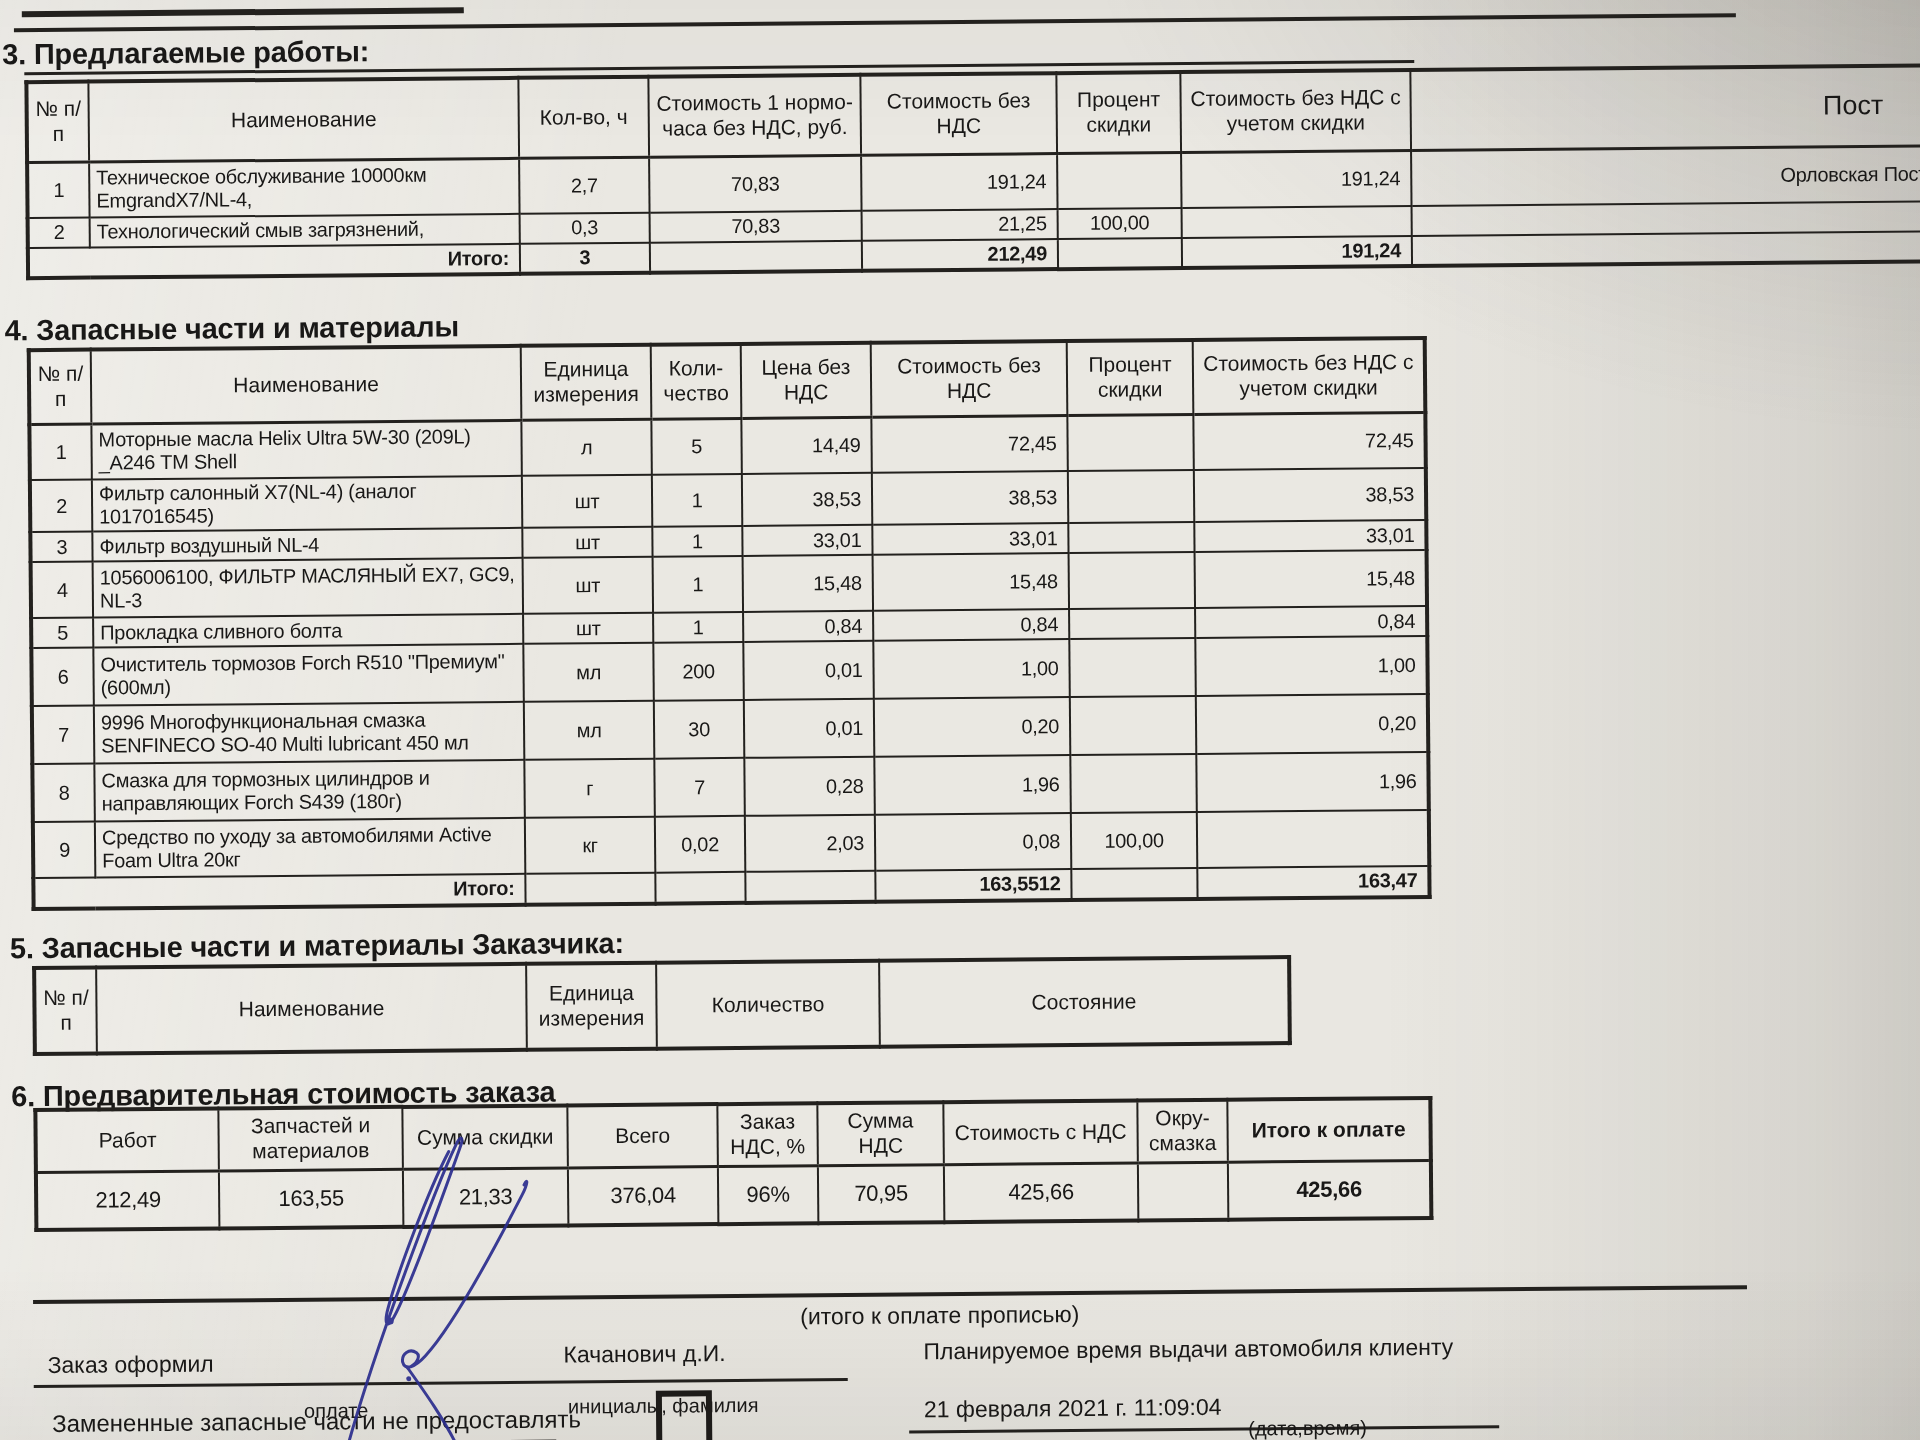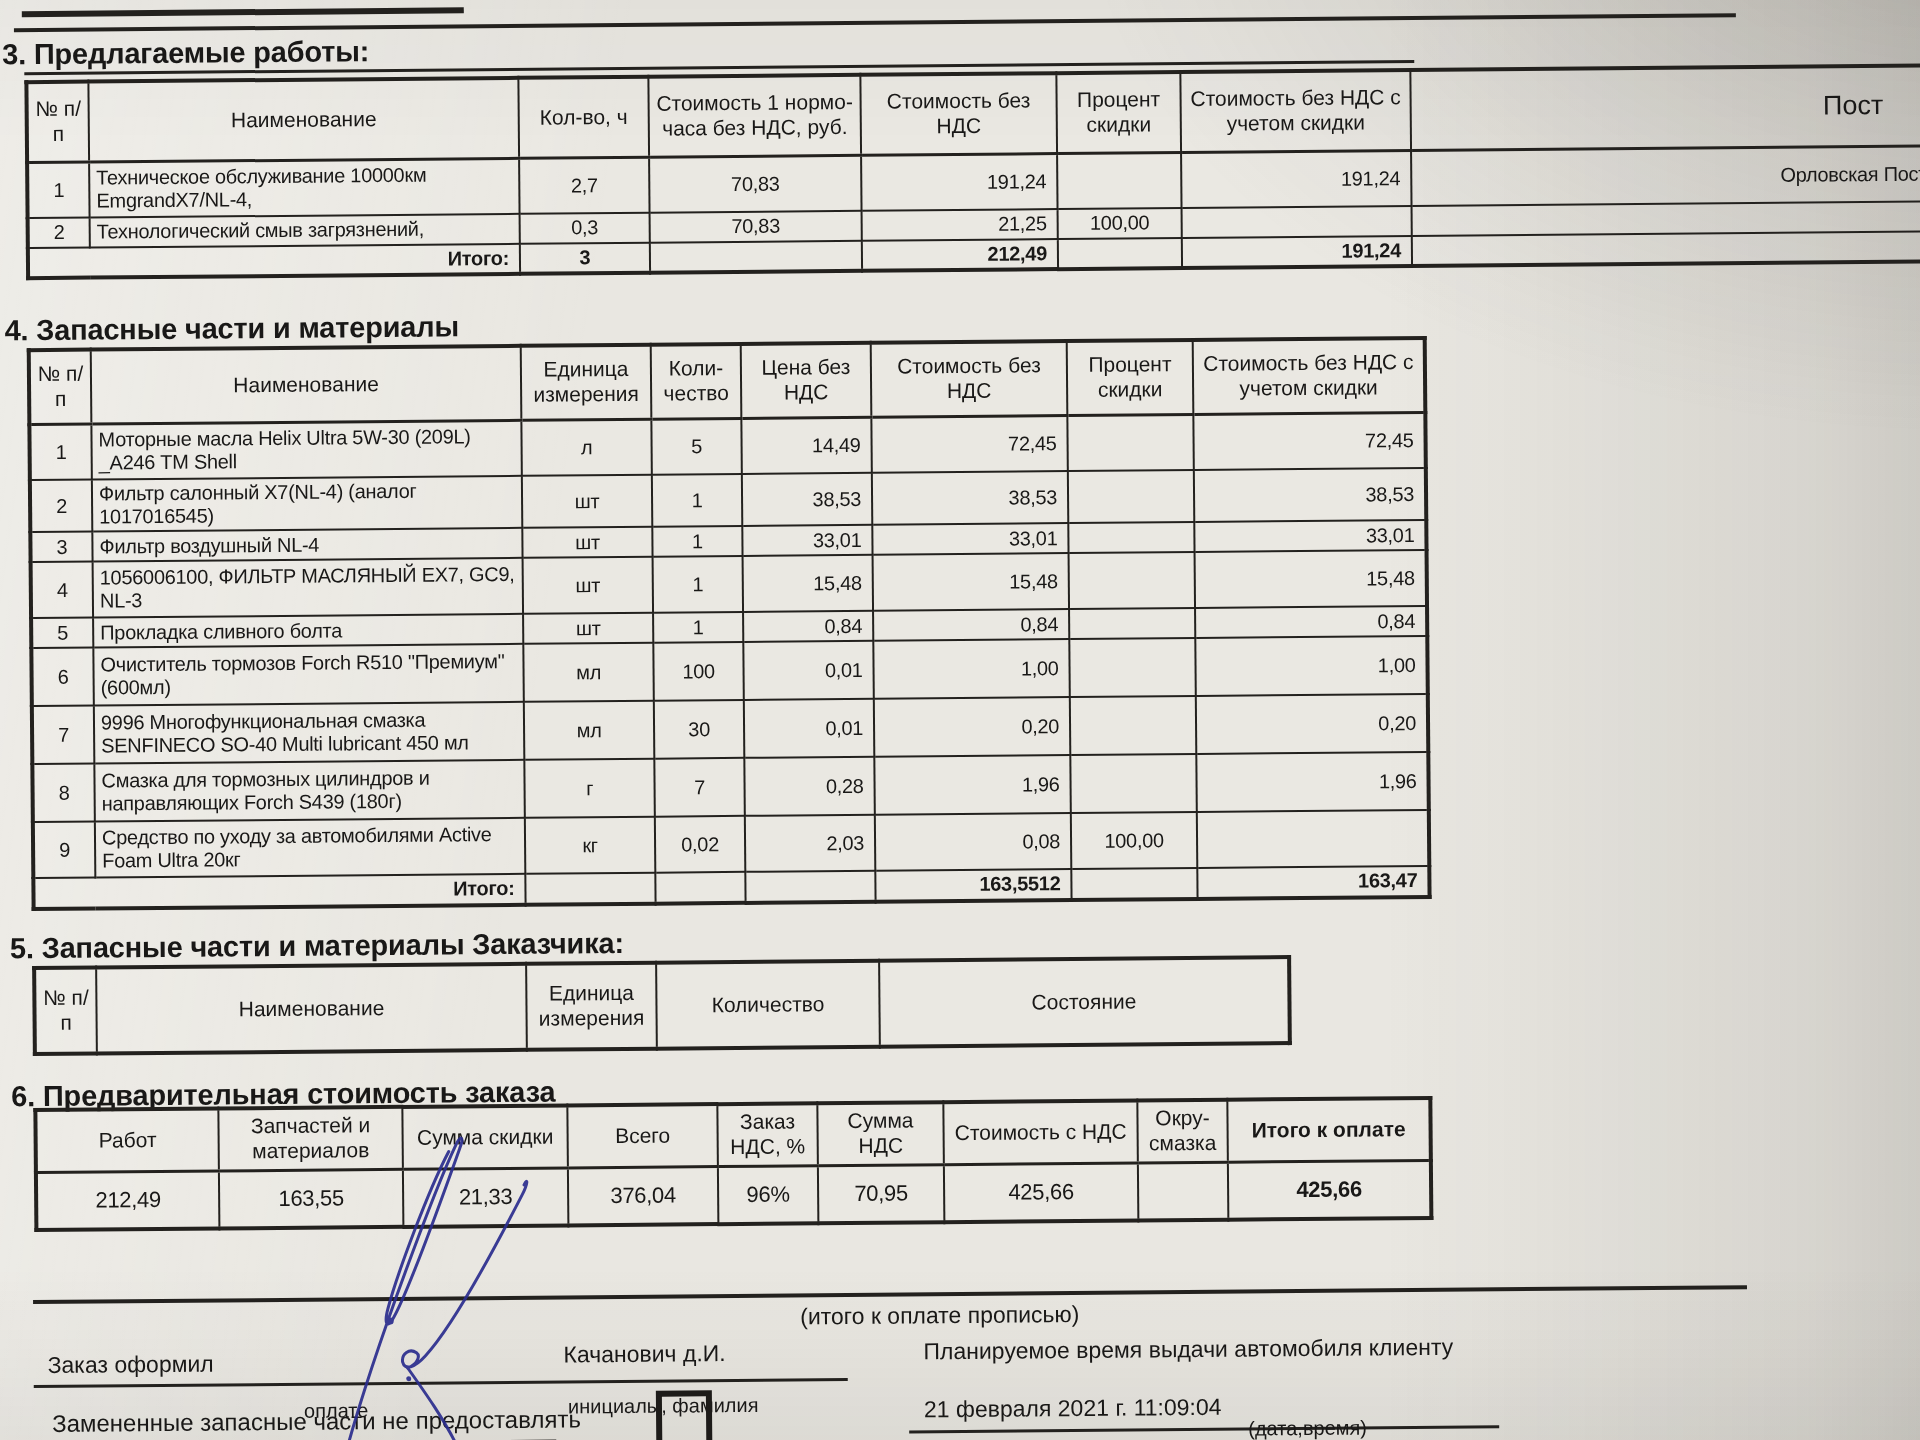--- a/index.html
+++ b/index.html
@@ -175,21 +175,21 @@
           <td class="c">1</td>
           <td class="r">0,84</td>
           <td class="r">0,84</td>
           <td class="c"></td>
           <td class="r">0,84</td>
         </tr>
         <tr style="height: 58px;">
           <td class="c">6</td>
           <td class="l">Очиститель тормозов Forch  R510 "Премиум" (600мл)</td>
           <td class="c">мл</td>
-          <td class="c">100</td>
+          <td class="c">200</td>
           <td class="r">0,01</td>
           <td class="r">1,00</td>
           <td class="c"></td>
           <td class="r">1,00</td>
         </tr>
         <tr style="height: 58px;">
           <td class="c">7</td>
           <td class="l">9996 Многофункциональная смазка SENFINECO SO-40 Multi lubricant 450 мл</td>
           <td class="c">мл</td>
           <td class="c">30</td>

